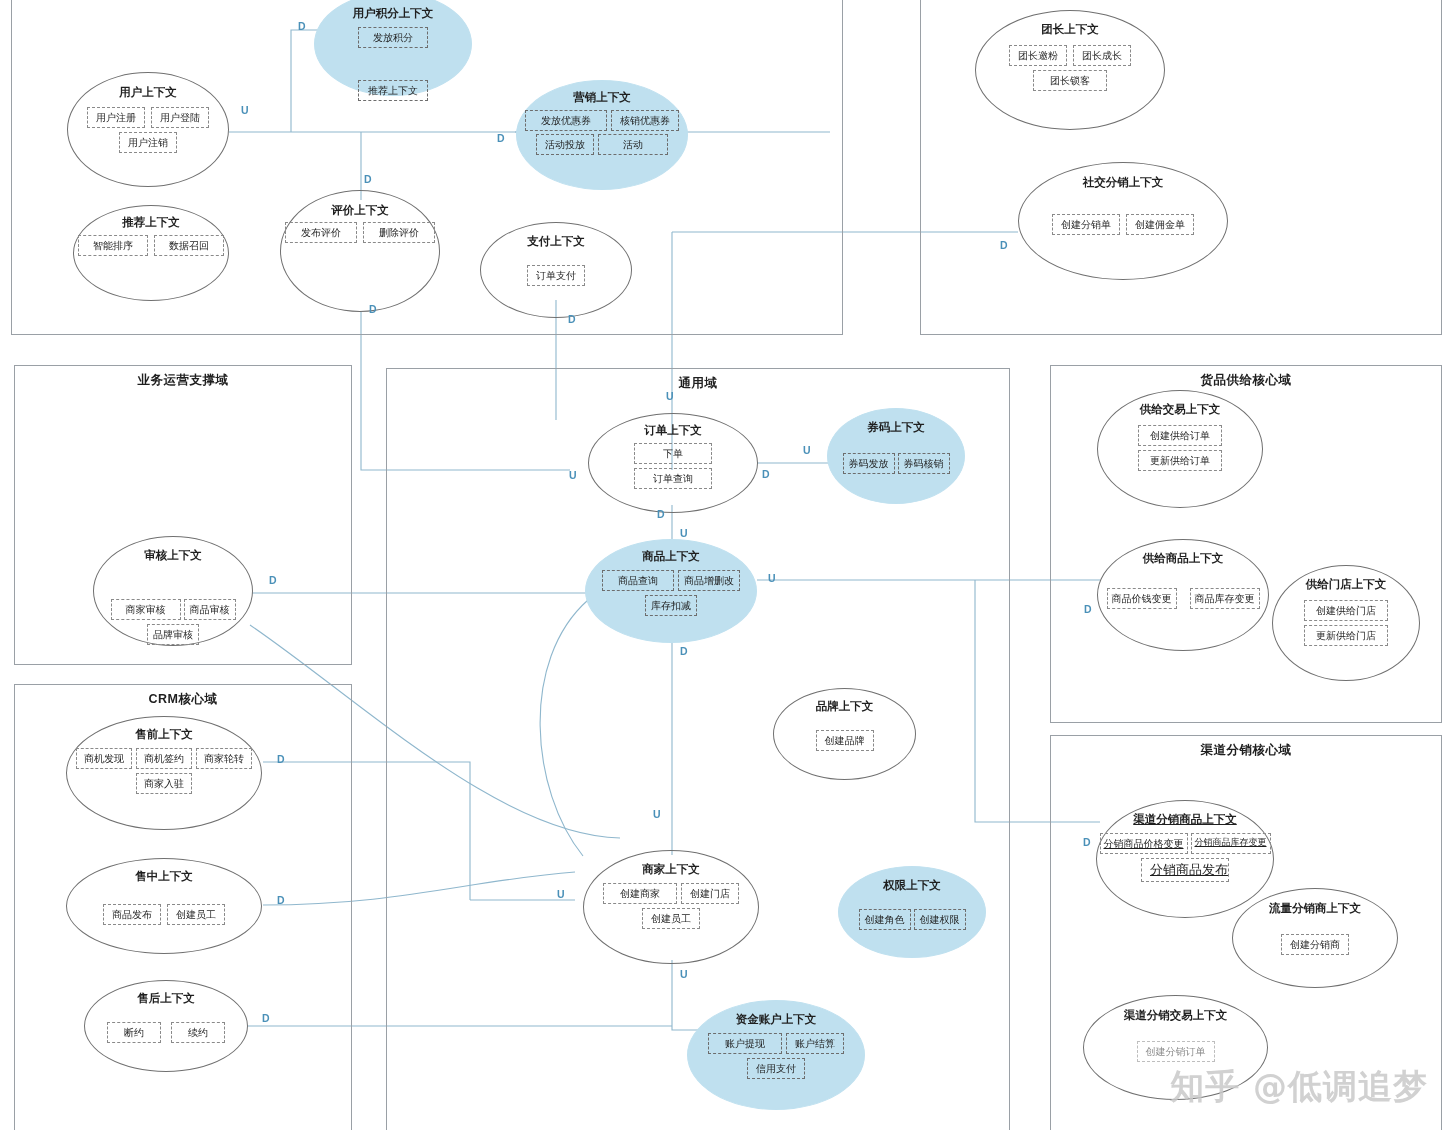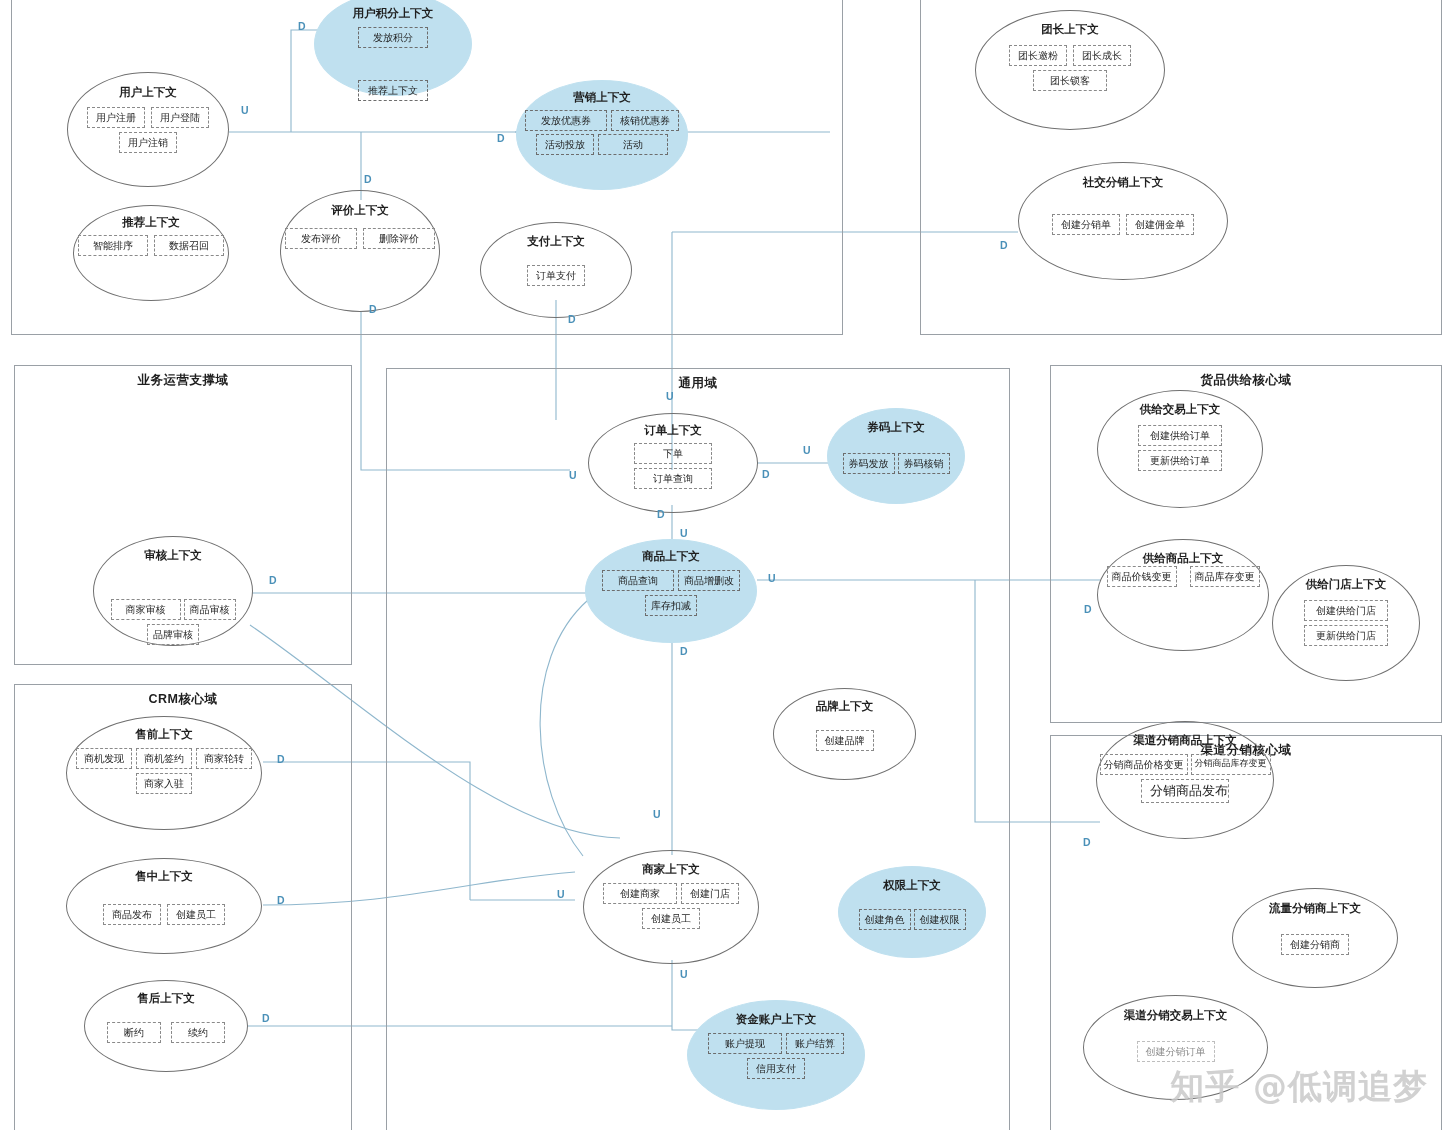--- a/index.html
+++ b/index.html
@@ -234,21 +234,21 @@
   <div class="ctx" style="left:73px;top:205px;width:156px;height:96px;padding-top:9px;">
     <div class="ctx-title">推荐上下文</div>
     <div class="ctx-body" style="margin-top:5px;">
       <div class="cap" style="flex:0 0 100%;max-width:70px;">智能排序</div>
       <div class="cap" style="flex:0 0 100%;max-width:70px;">数据召回</div>
     </div>
   </div>
 
   <div class="ctx" style="left:280px;top:190px;width:160px;height:122px;padding-top:12px;">
     <div class="ctx-title">评价上下文</div>
-    <div class="ctx-body" style="margin-top:10px;">
+    <div class="ctx-body" style="margin-top:4px;">
       <div class="cap" style="flex:0 0 100%;max-width:72px;">发布评价</div>
       <div class="cap" style="flex:0 0 100%;max-width:72px;">删除评价</div>
     </div>
   </div>
 
   <div class="ctx" style="left:480px;top:222px;width:152px;height:96px;padding-top:11px;">
     <div class="ctx-title">支付上下文</div>
     <div class="ctx-body" style="margin-top:16px;">
       <div class="cap">订单支付</div>
     </div>
@@ -298,21 +298,21 @@
   <div class="ctx" style="left:1097px;top:390px;width:166px;height:118px;padding-top:11px;">
     <div class="ctx-title">供给交易上下文</div>
     <div class="ctx-body" style="margin-top:8px;">
       <div class="cap" style="flex:0 0 100%;max-width:84px;">创建供给订单</div>
       <div class="cap" style="flex:0 0 100%;max-width:84px;">更新供给订单</div>
     </div>
   </div>
 
   <div class="ctx" style="left:1097px;top:539px;width:172px;height:112px;padding-top:11px;">
     <div class="ctx-title">供给商品上下文</div>
-    <div class="ctx-body" style="gap:4px 13px;padding:0 2px;">
+    <div class="ctx-body" style="margin-top:22px;gap:4px 13px;padding:0 2px;">
       <div class="cap" style="padding:4px 4px;">商品价钱变更</div>
       <div class="cap" style="padding:4px 4px;">商品库存变更</div>
     </div>
   </div>
 
   <div class="ctx" style="left:1272px;top:565px;width:148px;height:116px;padding-top:11px;">
     <div class="ctx-title">供给门店上下文</div>
     <div class="ctx-body" style="margin-top:8px;">
       <div class="cap" style="flex:0 0 100%;max-width:84px;">创建供给门店</div>
       <div class="cap" style="flex:0 0 100%;max-width:84px;">更新供给门店</div>
@@ -364,21 +364,21 @@
 
   <div class="ctx filled" style="left:687px;top:1000px;width:178px;height:110px;padding-top:11px;">
     <div class="ctx-title">资金账户上下文</div>
     <div class="ctx-body" style="margin-top:6px;gap:4px 4px;padding:0 2px;">
       <div class="cap" style="flex:0 0 100%;max-width:74px;">账户提现</div>
       <div class="cap" style="padding:4px 8px;">账户结算</div>
       <div class="cap" style="padding:4px 8px;">信用支付</div>
     </div>
   </div>
 
-  <div class="ctx" style="left:1096px;top:721px;width:178px;height:118px;padding-top:11px;">
+  <div class="ctx" style="left:1096px;top:800px;width:178px;height:118px;padding-top:11px;text-decoration:underline;">
     <div class="ctx-title">渠道分销商品上下文</div>
     <div class="ctx-body" style="margin-top:6px;gap:4px 3px;padding:0 1px;">
       <div class="cap" style="padding:4px 3px;font-size:10px;">分销商品价格变更</div>
       <div class="cap" style="padding:4px 3px;font-size:9px;">分销商品库存变更</div>
       <div class="cap" style="flex:0 0 100%;max-width:88px;font-size:13px;">分销商品发布</div>
     </div>
   </div>
 
   <div class="ctx" style="left:1232px;top:888px;width:166px;height:100px;padding-top:12px;">
     <div class="ctx-title">流量分销商上下文</div>

